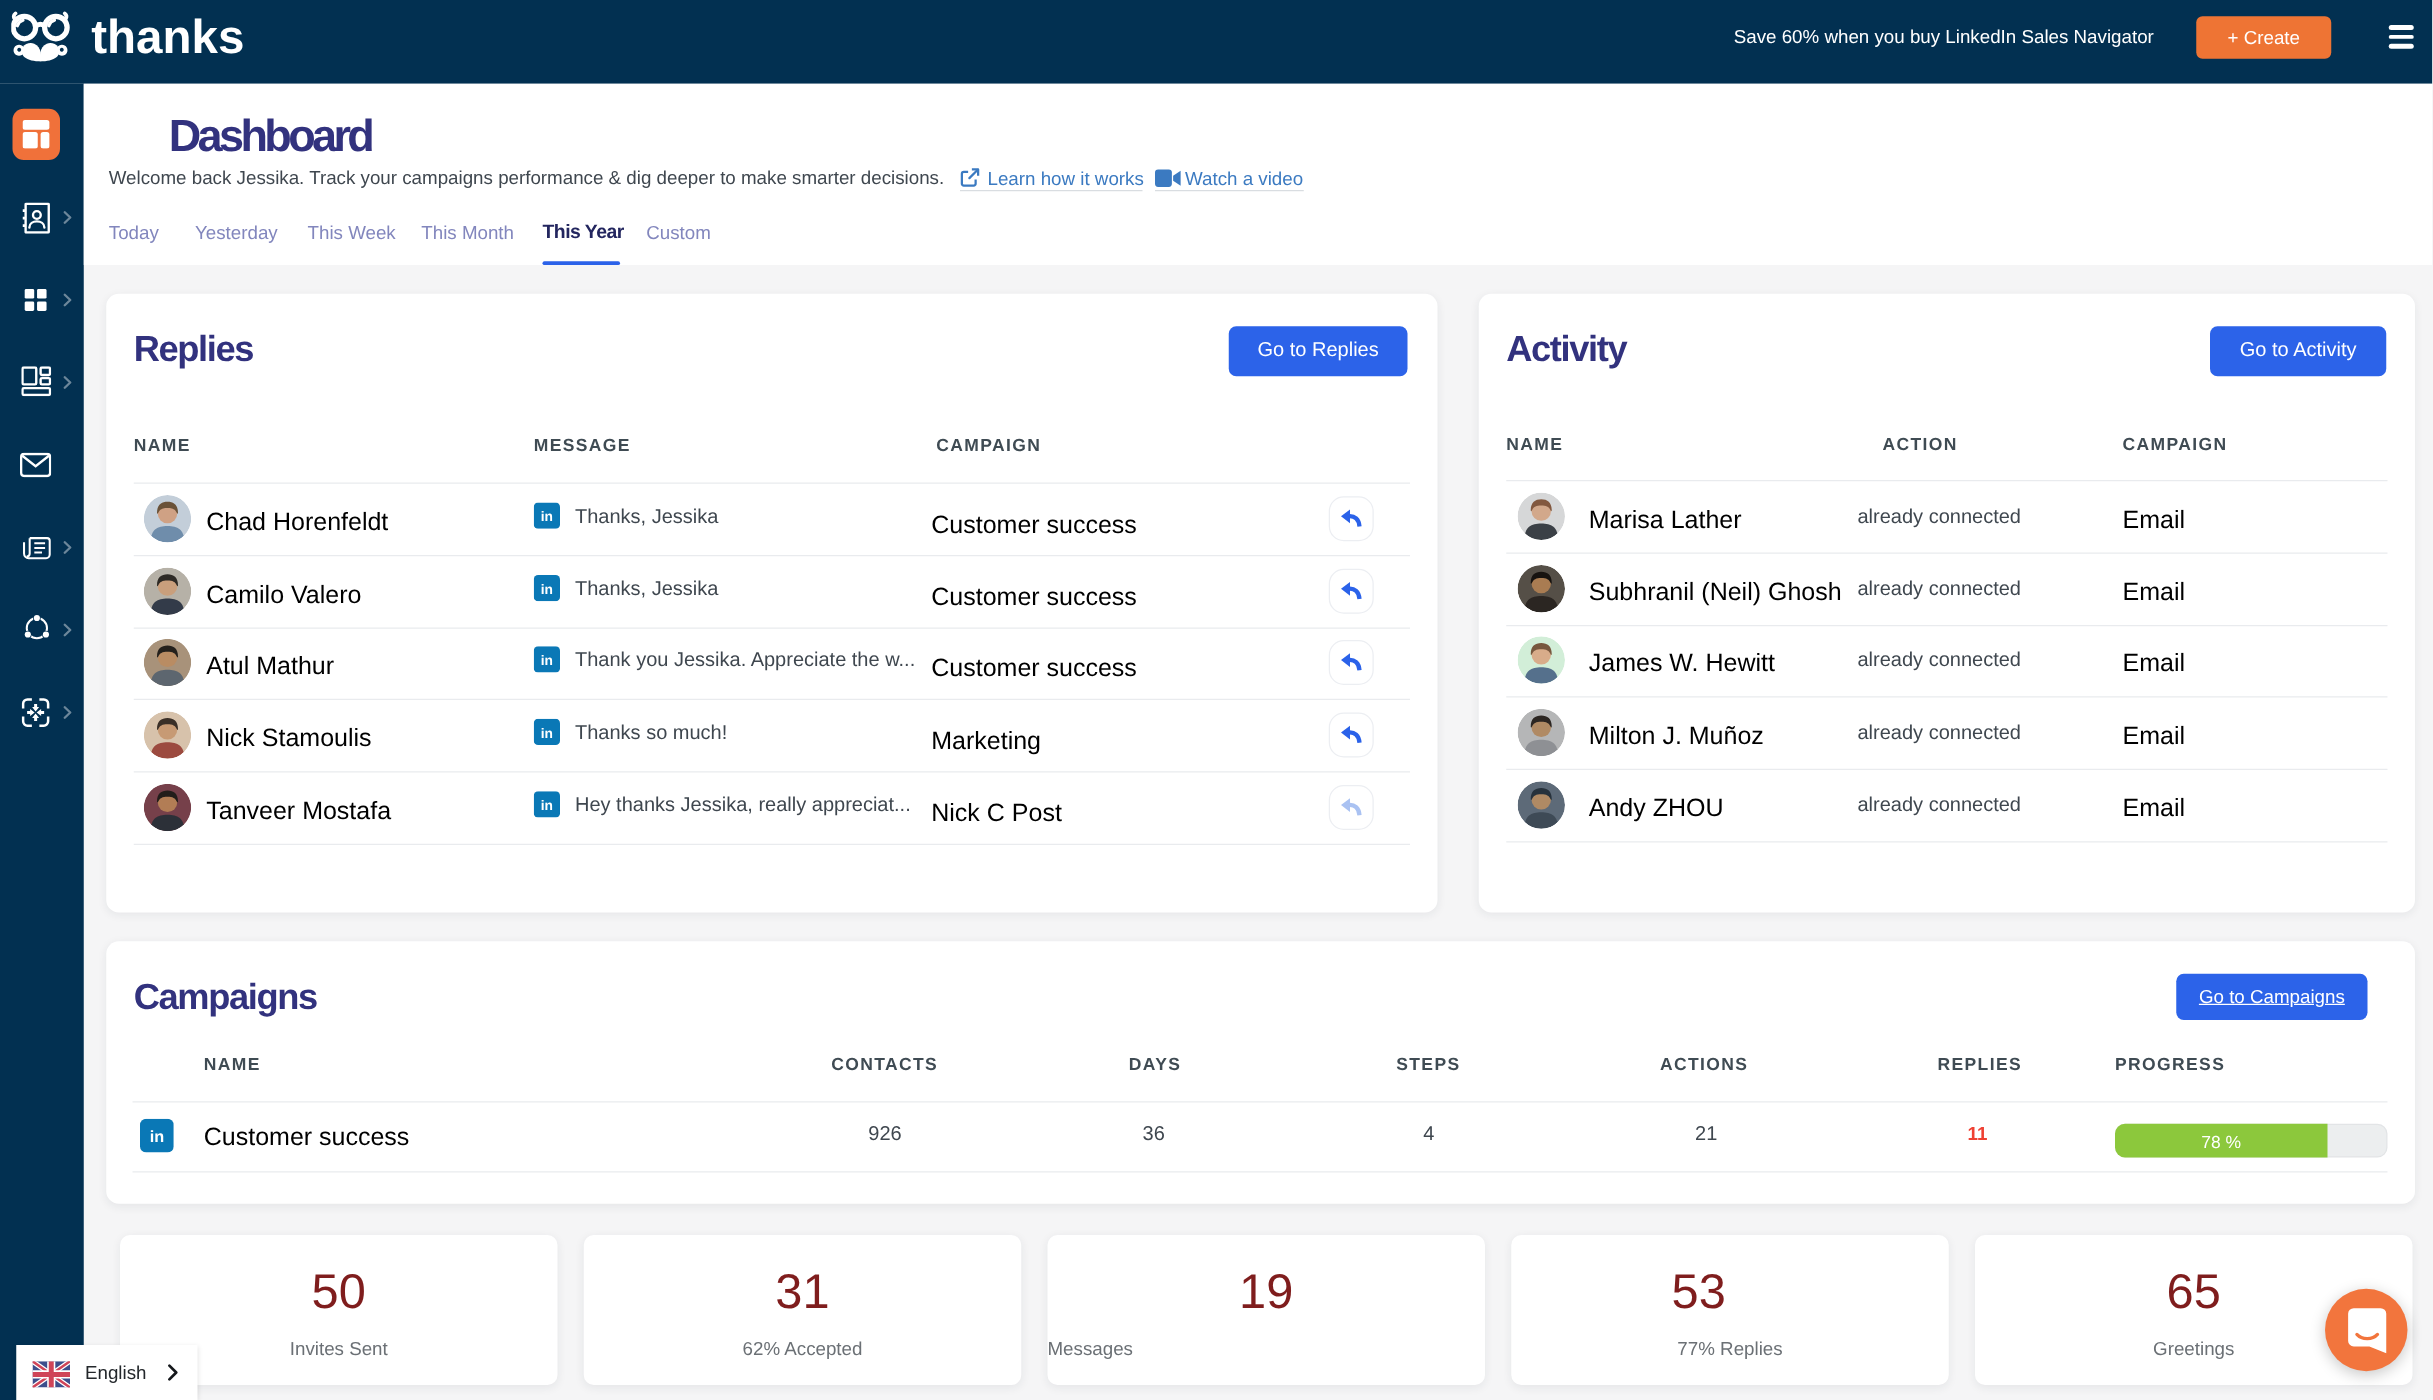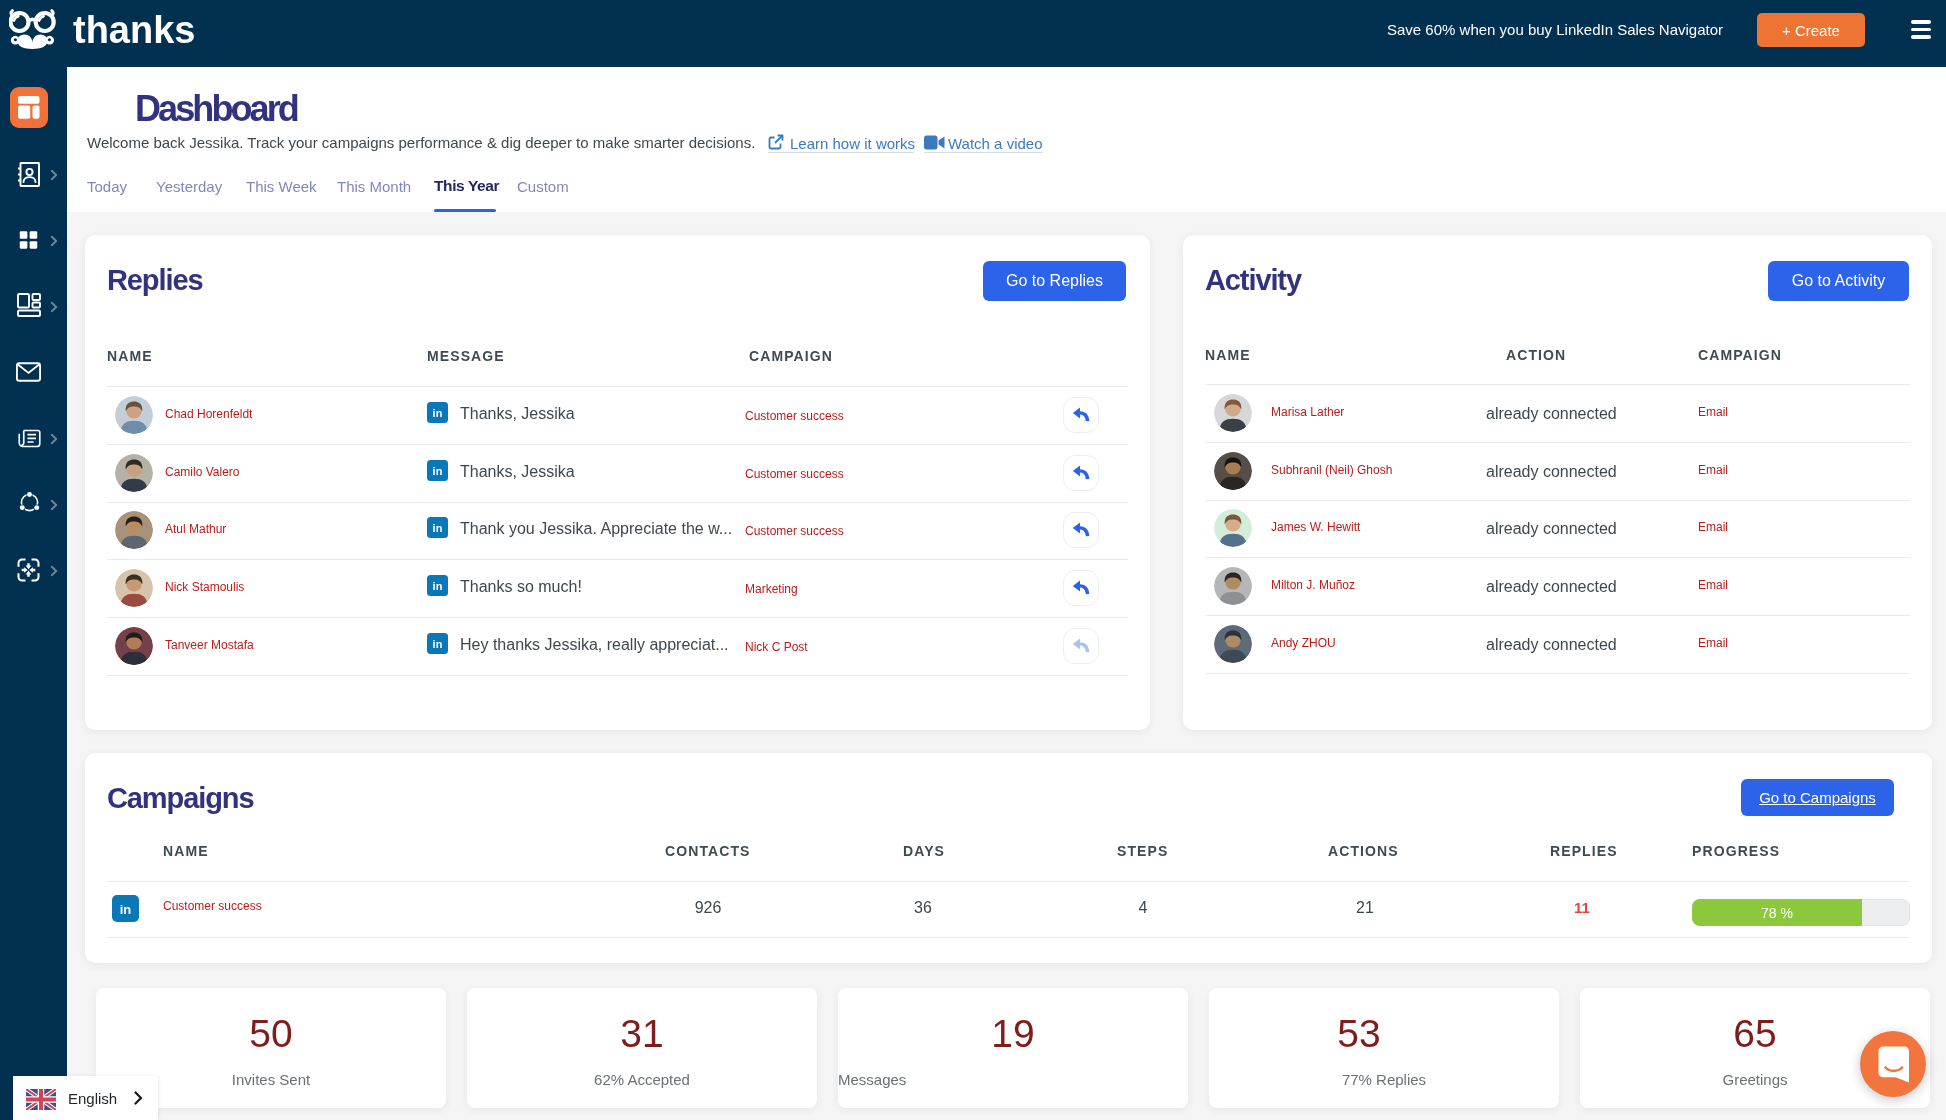--- a/index.html
+++ b/index.html
@@ -9,21 +9,21 @@
 .abs { position:absolute; }
 .topbar { left:0; top:0; width:1946px; height:67px; background:#023051; }
 .sidebar { left:0; top:67px; width:67px; height:1053px; background:#023051; }
 .hdrband { left:67px; top:67px; width:1879px; height:145px; background:#ffffff; }
 .card { background:#ffffff; border-radius:10px; box-shadow:0 2px 8px rgba(30,40,60,0.07); }
 .h1 { font-size:36px; font-weight:bold; color:#32327e; letter-spacing:-2.9px;margin-left:48px; }
 .h2 { font-size:29px; font-weight:bold; color:#32327e; letter-spacing:-1.1px; }
 .btn { display:flex; align-items:center; justify-content:center; background:#2c63e9; color:#ffffff; border-radius:6px; font-size:16px; }
 .thead { font-size:14px; font-weight:bold; color:#3f4b53; letter-spacing:1.1px; }
 .divline { position:absolute; height:1px; background:#e9ebee; }
-.name { font-size:12px; color:#b91c1c; }
+.name { font-size:20px; color:#000000; }
 .msg { font-size:16px; color:#3f474f; }
 .tab { font-size:15px; color:#8286bd; }
 .statnum { font-size:39px; font-weight:normal; color:#7f1d1d; line-height:57px; }
 .statlbl { font-size:15px; color:#6b7075; }
 .avwrap { border-radius:50%; overflow:hidden; }
 </style>
 </head>
 <body>
 <div class="page">
 

